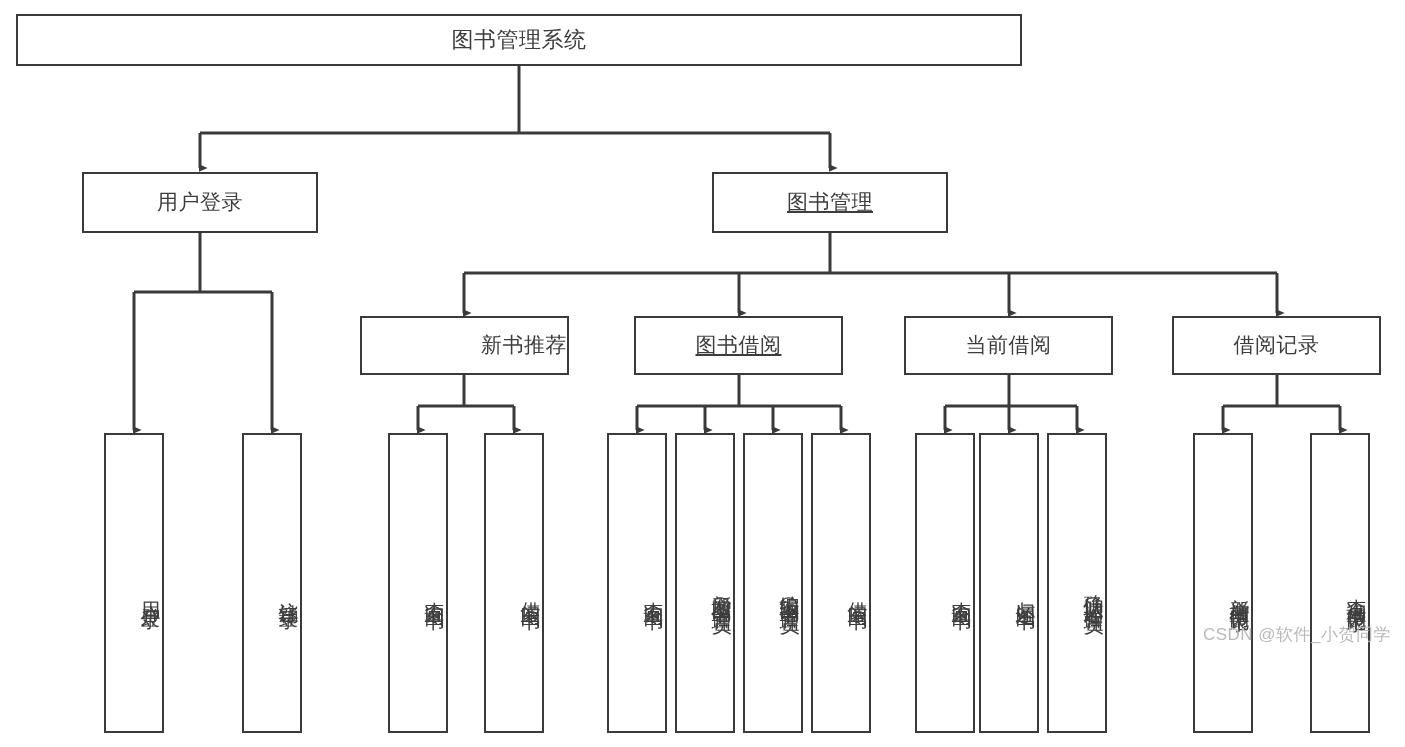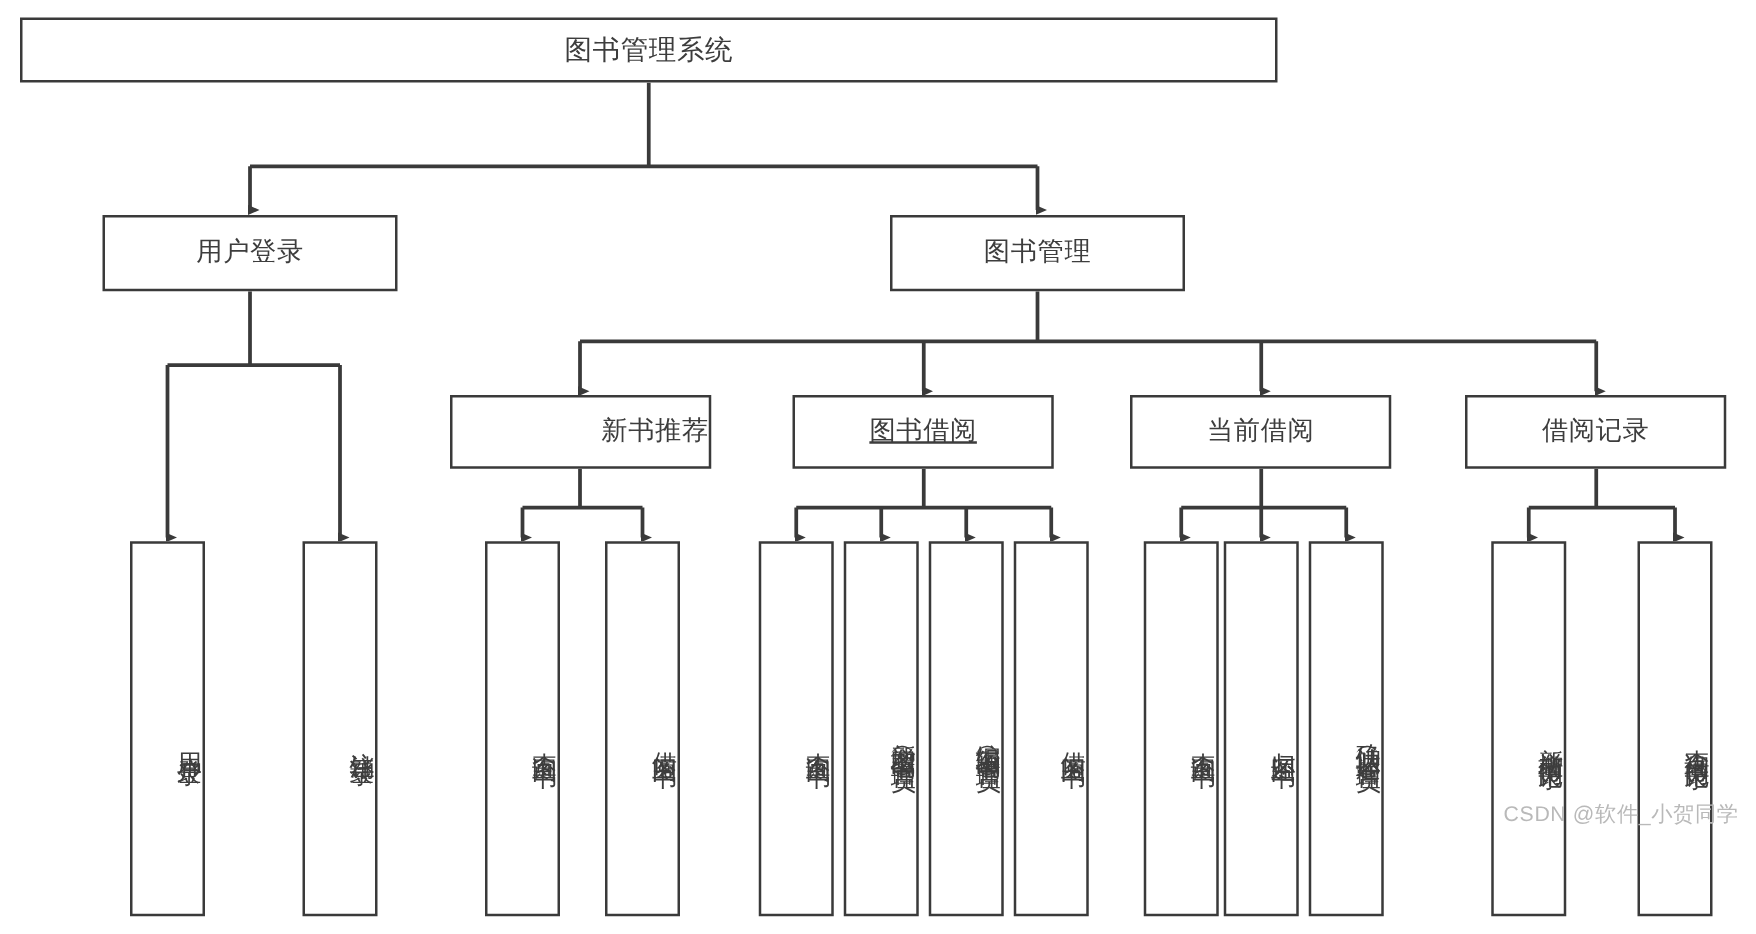--- a/index.html
+++ b/index.html
@@ -50,21 +50,21 @@
   svg.edges {
     position: absolute;
     left: 0; top: 0;
     width: 1405px; height: 747px;
     z-index: 1;
     pointer-events: none;
   }
   .watermark {
     position: absolute;
     right: 14px;
-    bottom: 7px;
+    bottom: 24px;
     font-size: 17px;
     color: #b9b9b9;
     letter-spacing: 0.5px;
     z-index: 5;
     white-space: nowrap;
   }
 </style>
 </head>
 <body>
 
@@ -120,21 +120,21 @@
     </g>
   </svg>
 
   <div class="node root" style="left:16px; top:14px; width:1006px; height:52px;">
     <span>图书管理系统</span>
   </div>
 
   <div class="node" style="left:82px; top:172px; width:236px; height:61px;">
     <span>用户登录</span>
   </div>
-  <div class="node" style="left:712px; top:172px; width:236px; height:61px;">
+  <div class="node" style="left:712px; top:172px; width:236px; height:61px;text-decoration:underline;">
     <span>图书管理</span>
   </div>
 
   <div class="node" style="left:360px; top:316px; width:209px; height:59px;justify-content:flex-end;">
     <span>新书推荐</span>
   </div>
   <div class="node" style="left:634px; top:316px; width:209px; height:59px;text-decoration:underline;">
     <span>图书借阅</span>
   </div>
   <div class="node" style="left:904px; top:316px; width:209px; height:59px;">

